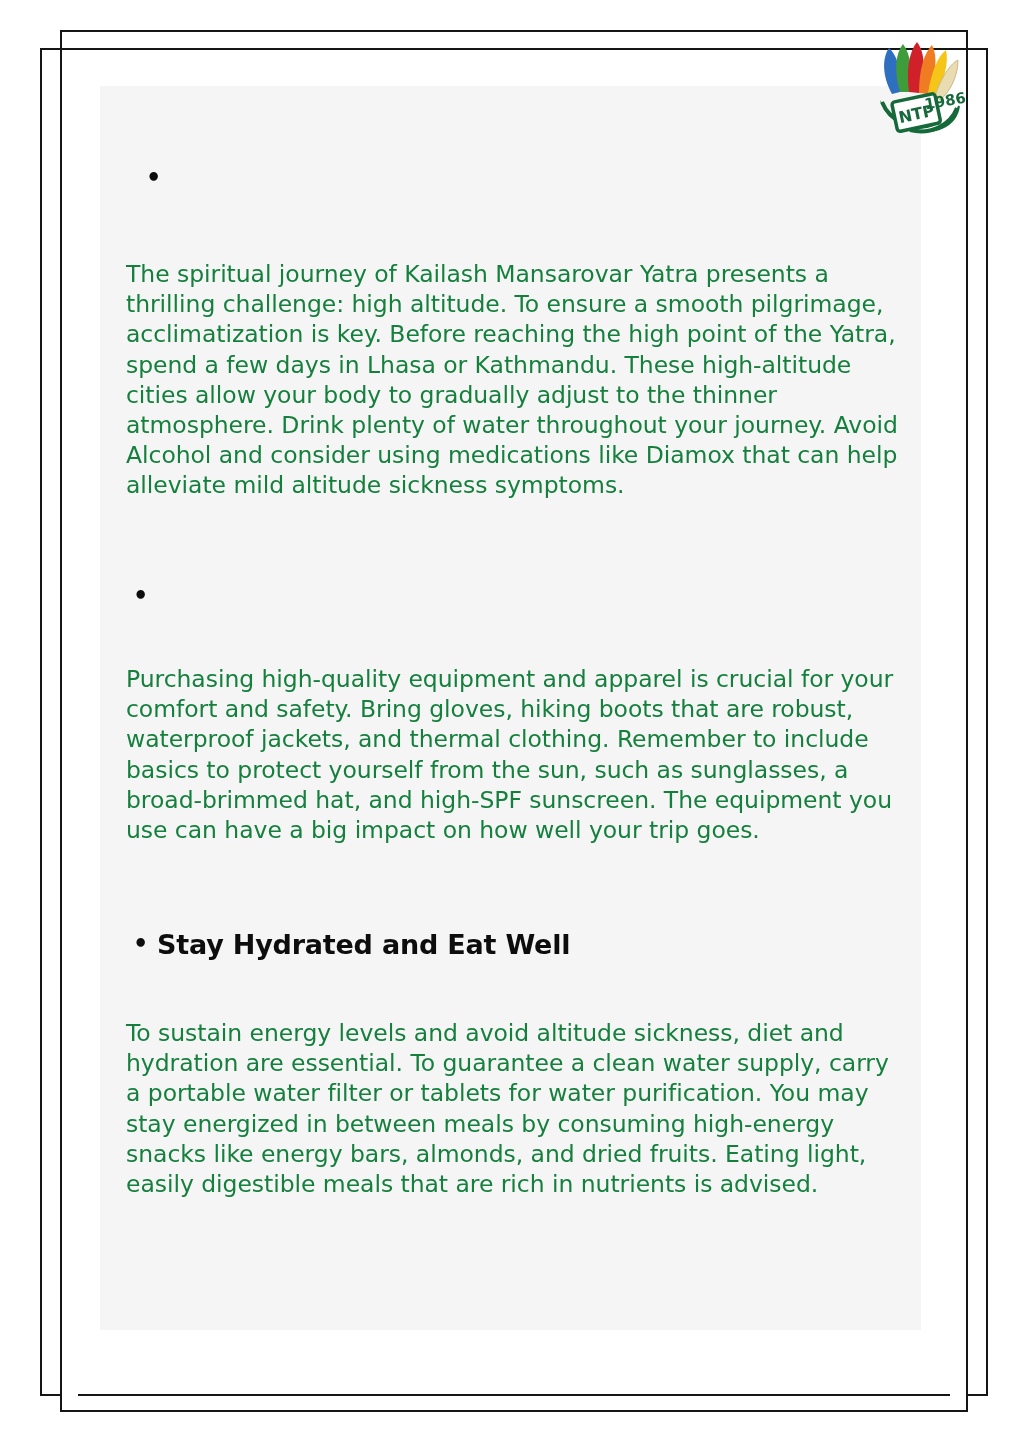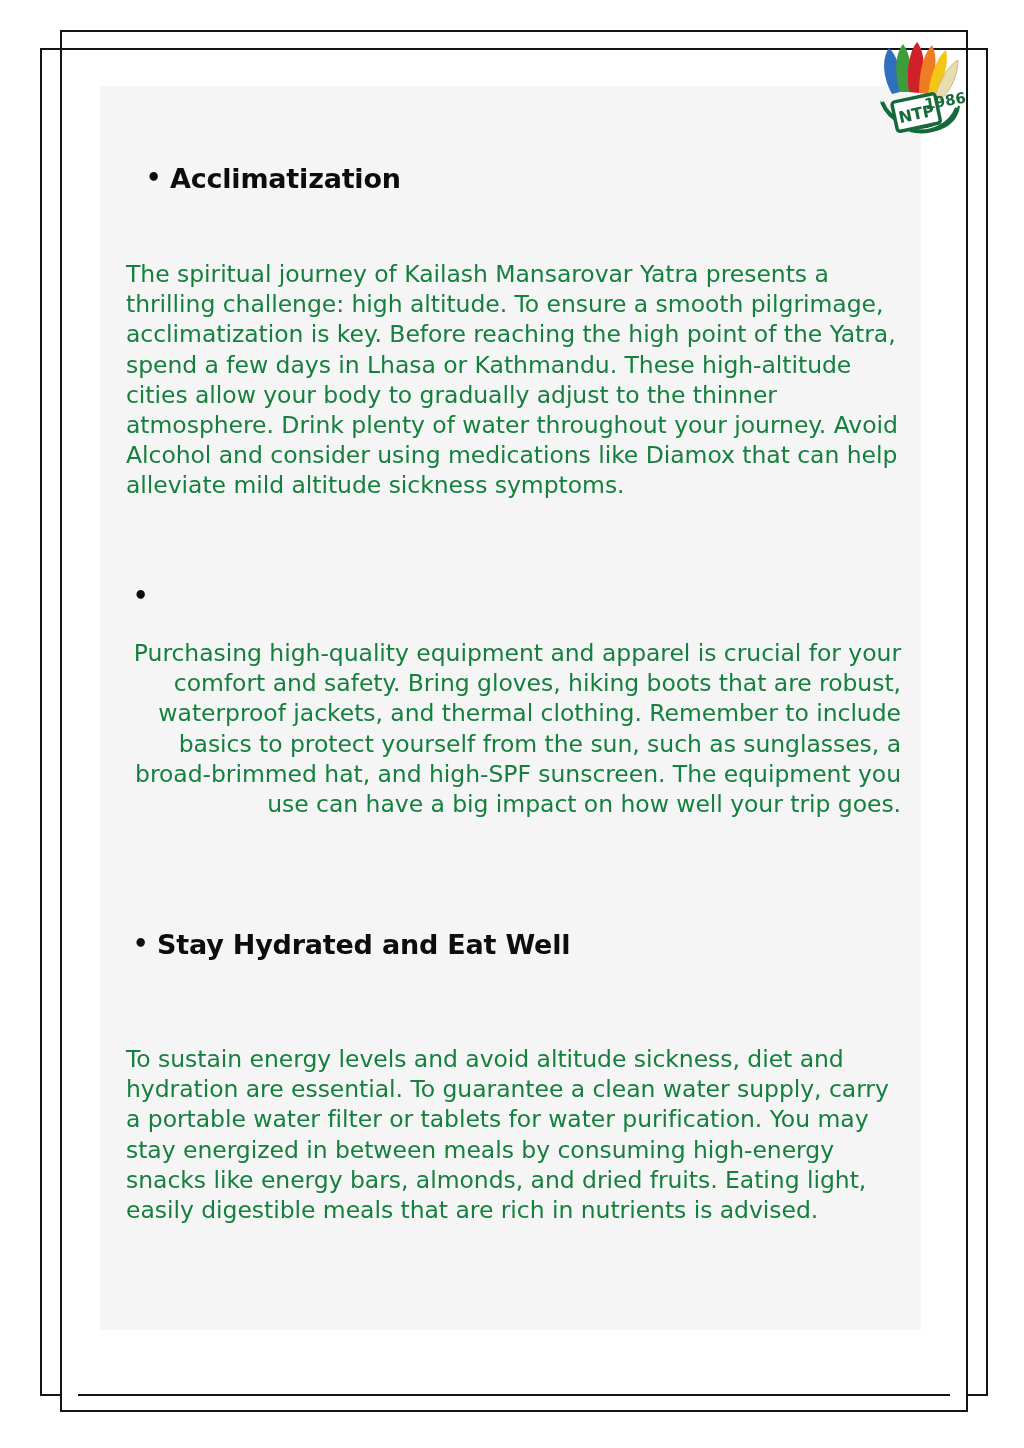--- a/index.html
+++ b/index.html
@@ -104,23 +104,23 @@
     line-height: 30.2px;
     color: #15803d;
     letter-spacing: -0.05px;
     width: 775px;
   }
 
   
   #sec-1-heading { top: 163px; }
   #sec-1-para    { top: 259px; }
   #sec-2-heading { top: 581px; }
-  #sec-2-para    { top: 638px; text-align: right; }
+  #sec-2-para    { top: 664px; }
   #sec-3-heading { top: 929px; }
-  #sec-3-para    { top: 1018px; margin-top: 26px; }
+  #sec-3-para    { top: 1018px; }
 </style>
 </head>
 <body>
 
 <div class="page-frame">
   <div class="frame-rect outer"></div>
   <div class="frame-rect inner"></div>
 
   <div class="notch" style="left:42px; top:50px; width:18px; height:16px;"></div>
   <div class="notch" style="left:62px; top:32px; width:16px; height:16px;"></div>
@@ -162,21 +162,20 @@
     </g>
 
     <text x="84" y="70" text-anchor="middle" font-family="'DejaVu Sans', sans-serif" font-size="15" font-weight="bold" fill="#16693a" transform="rotate(-10 84 70)">1986</text>
   </svg>
 </div>
 
 <div class="doc">
 
   <div class="section heading indent-1" id="sec-1-heading">
     <span class="bullet">•</span>
-    <span class="heading-text">Acclimatization</span>
   </div>
 
   <div class="section para" id="sec-1-para">The spiritual journey of Kailash Mansarovar Yatra presents a thrilling challenge: high altitude.  To ensure a smooth pilgrimage,  acclimatization is key. Before reaching the high point of the Yatra, spend a few days in Lhasa or Kathmandu. These high-altitude cities allow your body to gradually adjust to the thinner atmosphere. Drink plenty of water throughout your journey. Avoid Alcohol and consider using medications like Diamox that can help alleviate mild altitude sickness symptoms.</div>
 
   <div class="section heading indent-2" id="sec-2-heading">
     <span class="bullet">•</span>
   </div>
 
   <div class="section para" id="sec-2-para">Purchasing high-quality equipment and apparel is crucial for your comfort and safety. Bring gloves, hiking boots that are robust, waterproof jackets, and thermal clothing. Remember to include basics to protect yourself from the sun, such as sunglasses, a broad-brimmed hat, and high-SPF sunscreen. The equipment you use can have a big impact on how well your trip goes.</div>
 

